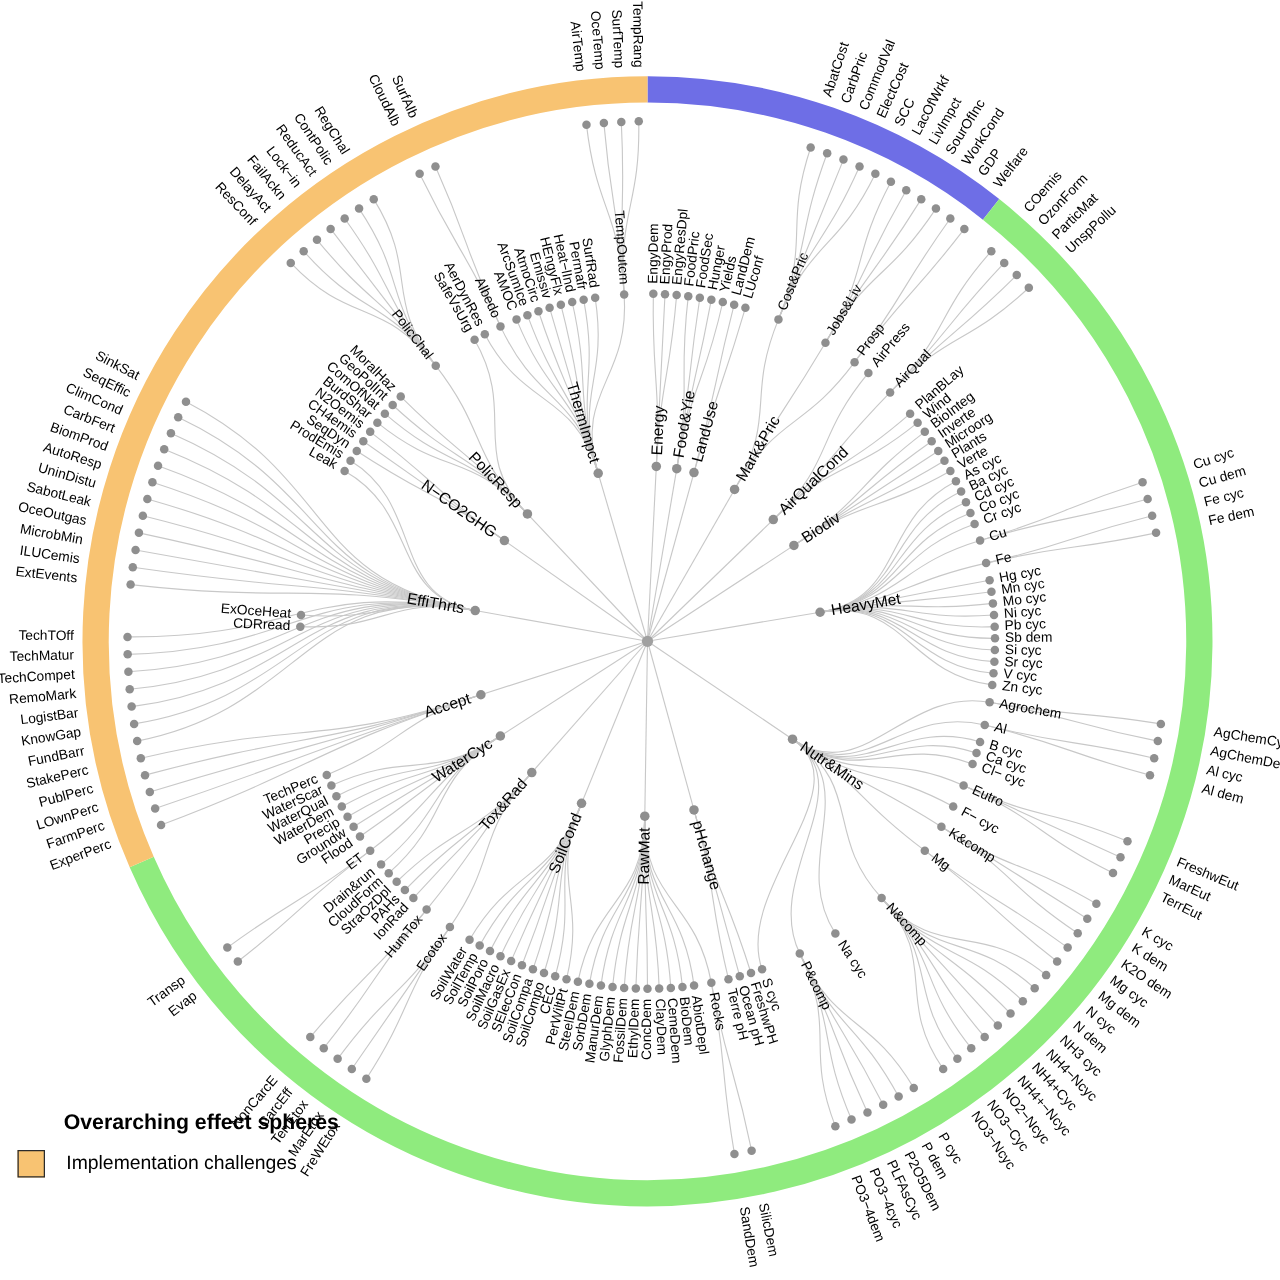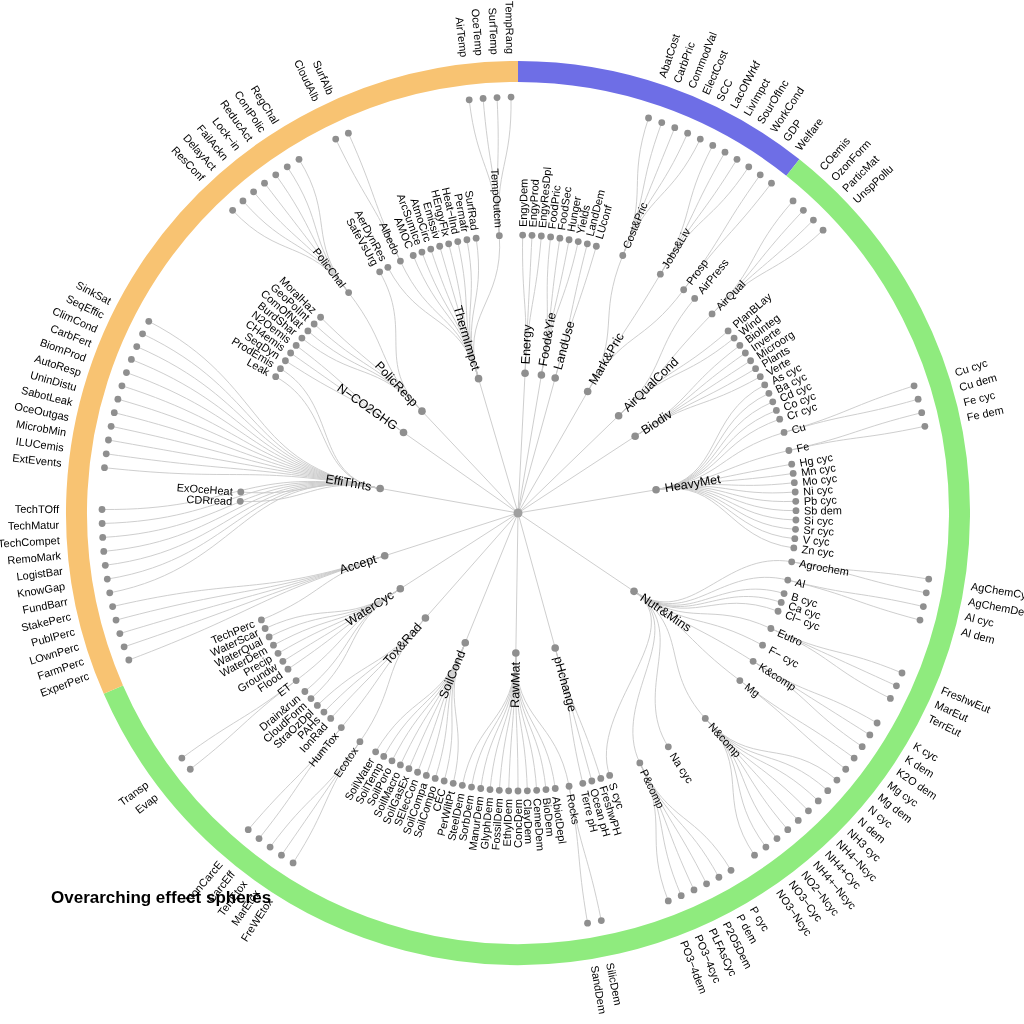--- a/index.html
+++ b/index.html
@@ -701,14 +701,18 @@
         <text x="474.92" y="230.26" font-size="11" text-anchor="end" dominant-baseline="central" transform="rotate(441.34 474.92 230.26)">SurfRad</text>
         <text x="498.80" y="227.65" font-size="11" text-anchor="end" dominant-baseline="central" transform="rotate(446.15 498.80 227.65)">TempOutcm</text>
         <text x="464.15" y="57.17" font-size="11" text-anchor="end" dominant-baseline="central" transform="rotate(443.26 464.15 57.17)">AirTemp</text>
         <text x="479.49" y="55.62" font-size="11" text-anchor="end" dominant-baseline="central" transform="rotate(445.19 479.49 55.62)">OceTemp</text>
         <text x="494.88" y="54.58" font-size="11" text-anchor="end" dominant-baseline="central" transform="rotate(447.11 494.88 54.58)">SurfTemp</text>
         <text x="510.29" y="54.06" font-size="11" text-anchor="end" dominant-baseline="central" transform="rotate(449.04 510.29 54.06)">TempRang</text>
       </g>
     </svg>
   <div class="legend">
     <div class="legend-title">Overarching effect spheres</div>
+    <div class="legend-item">
+      <span class="legend-swatch" style="background: rgb(248, 195, 114);"></span>
+      <span class="legend-label">Implementation challenges</span>
+    </div>
   </div>
 </div>
 
 </body></html>

